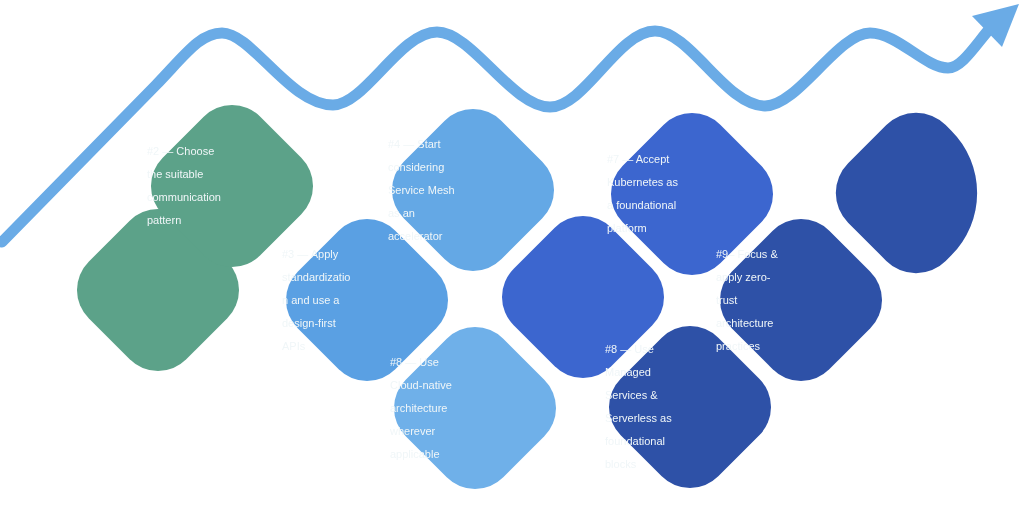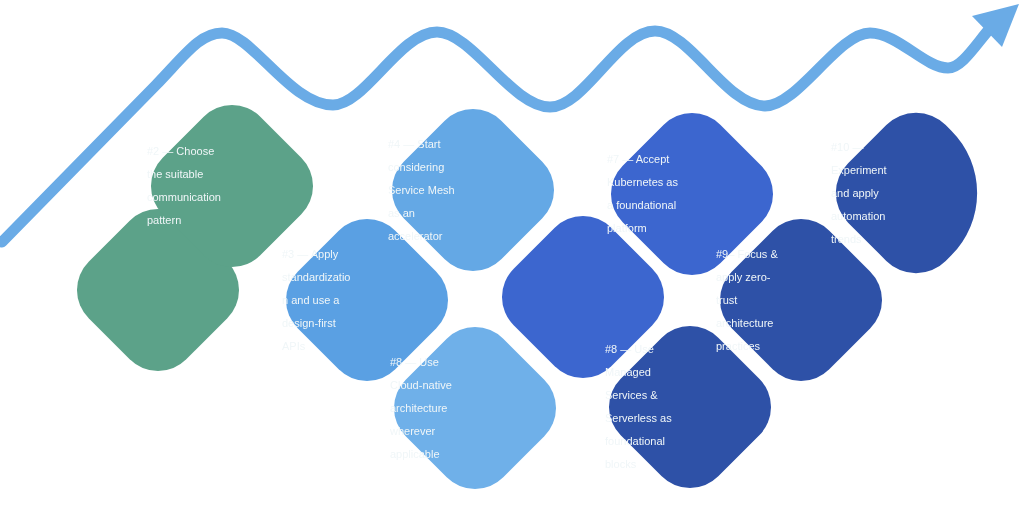--- a/index.html
+++ b/index.html
@@ -132,21 +132,16 @@
       <div class="diamond" style="background: rgb(46, 81, 167);"></div>
       <div class="label">#9– Focus &amp;
 apply zero-
 trust
 architecture
 practices</div>
     </div>
 
     <div class="tile tile-10">
       <div class="diamond" style="background: rgb(46, 81, 167);"></div>
-      <div class="label">#10 —
-Experiment
-and apply
-automation
-trends</div>
     </div>
   </div>
 
 </div>
 
 </body></html>

